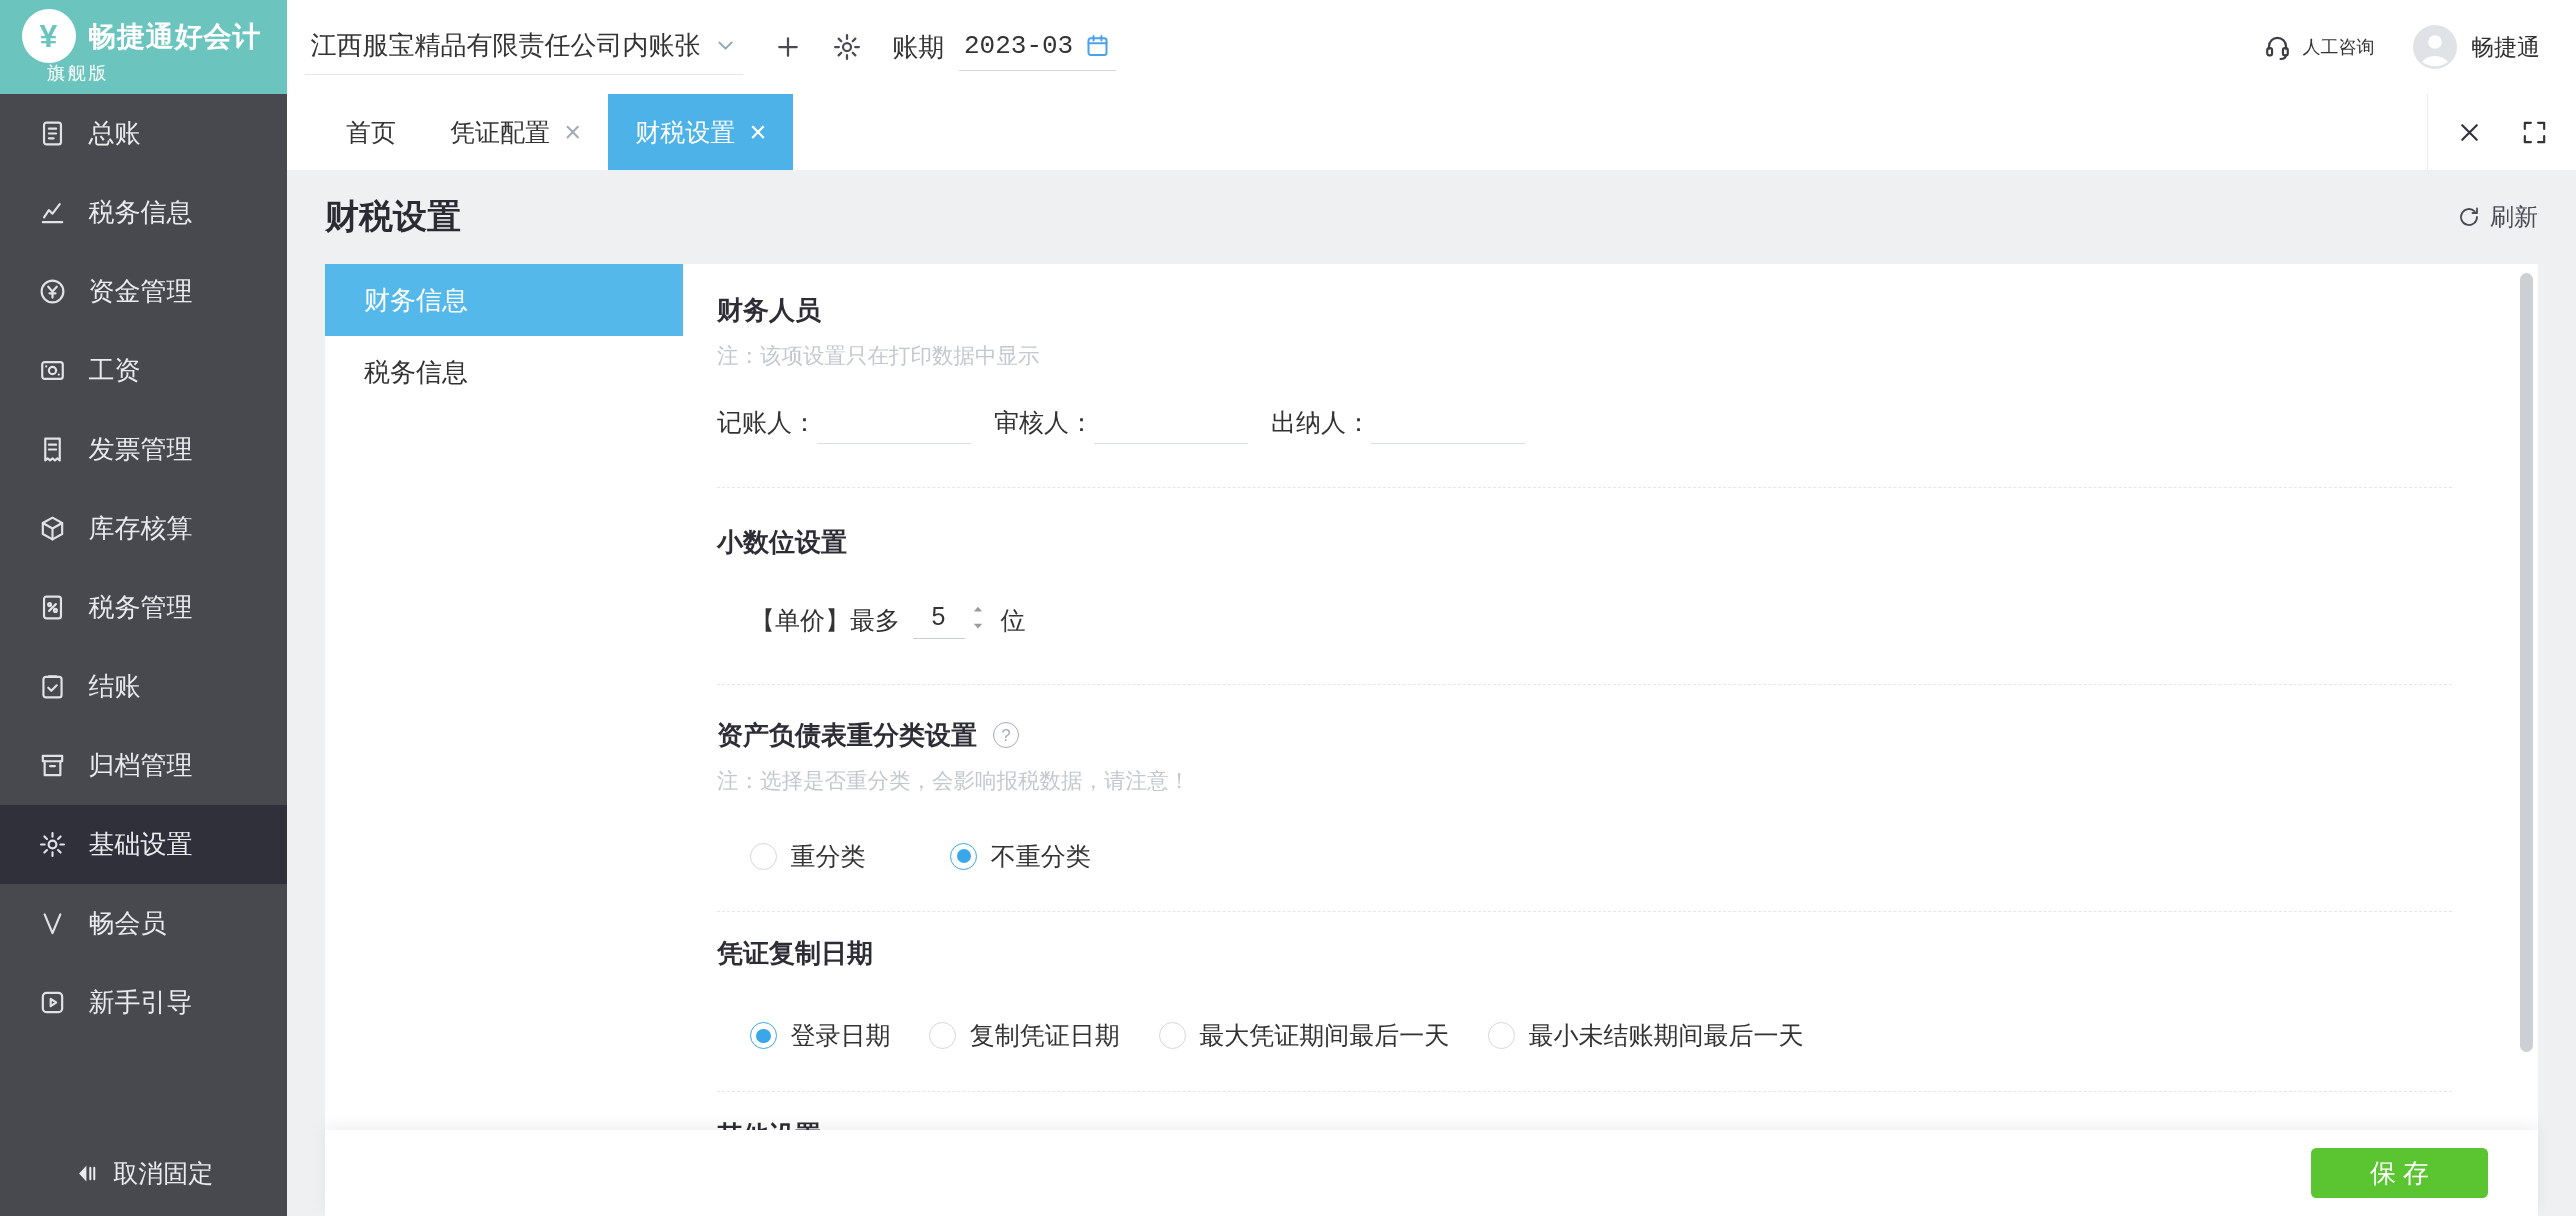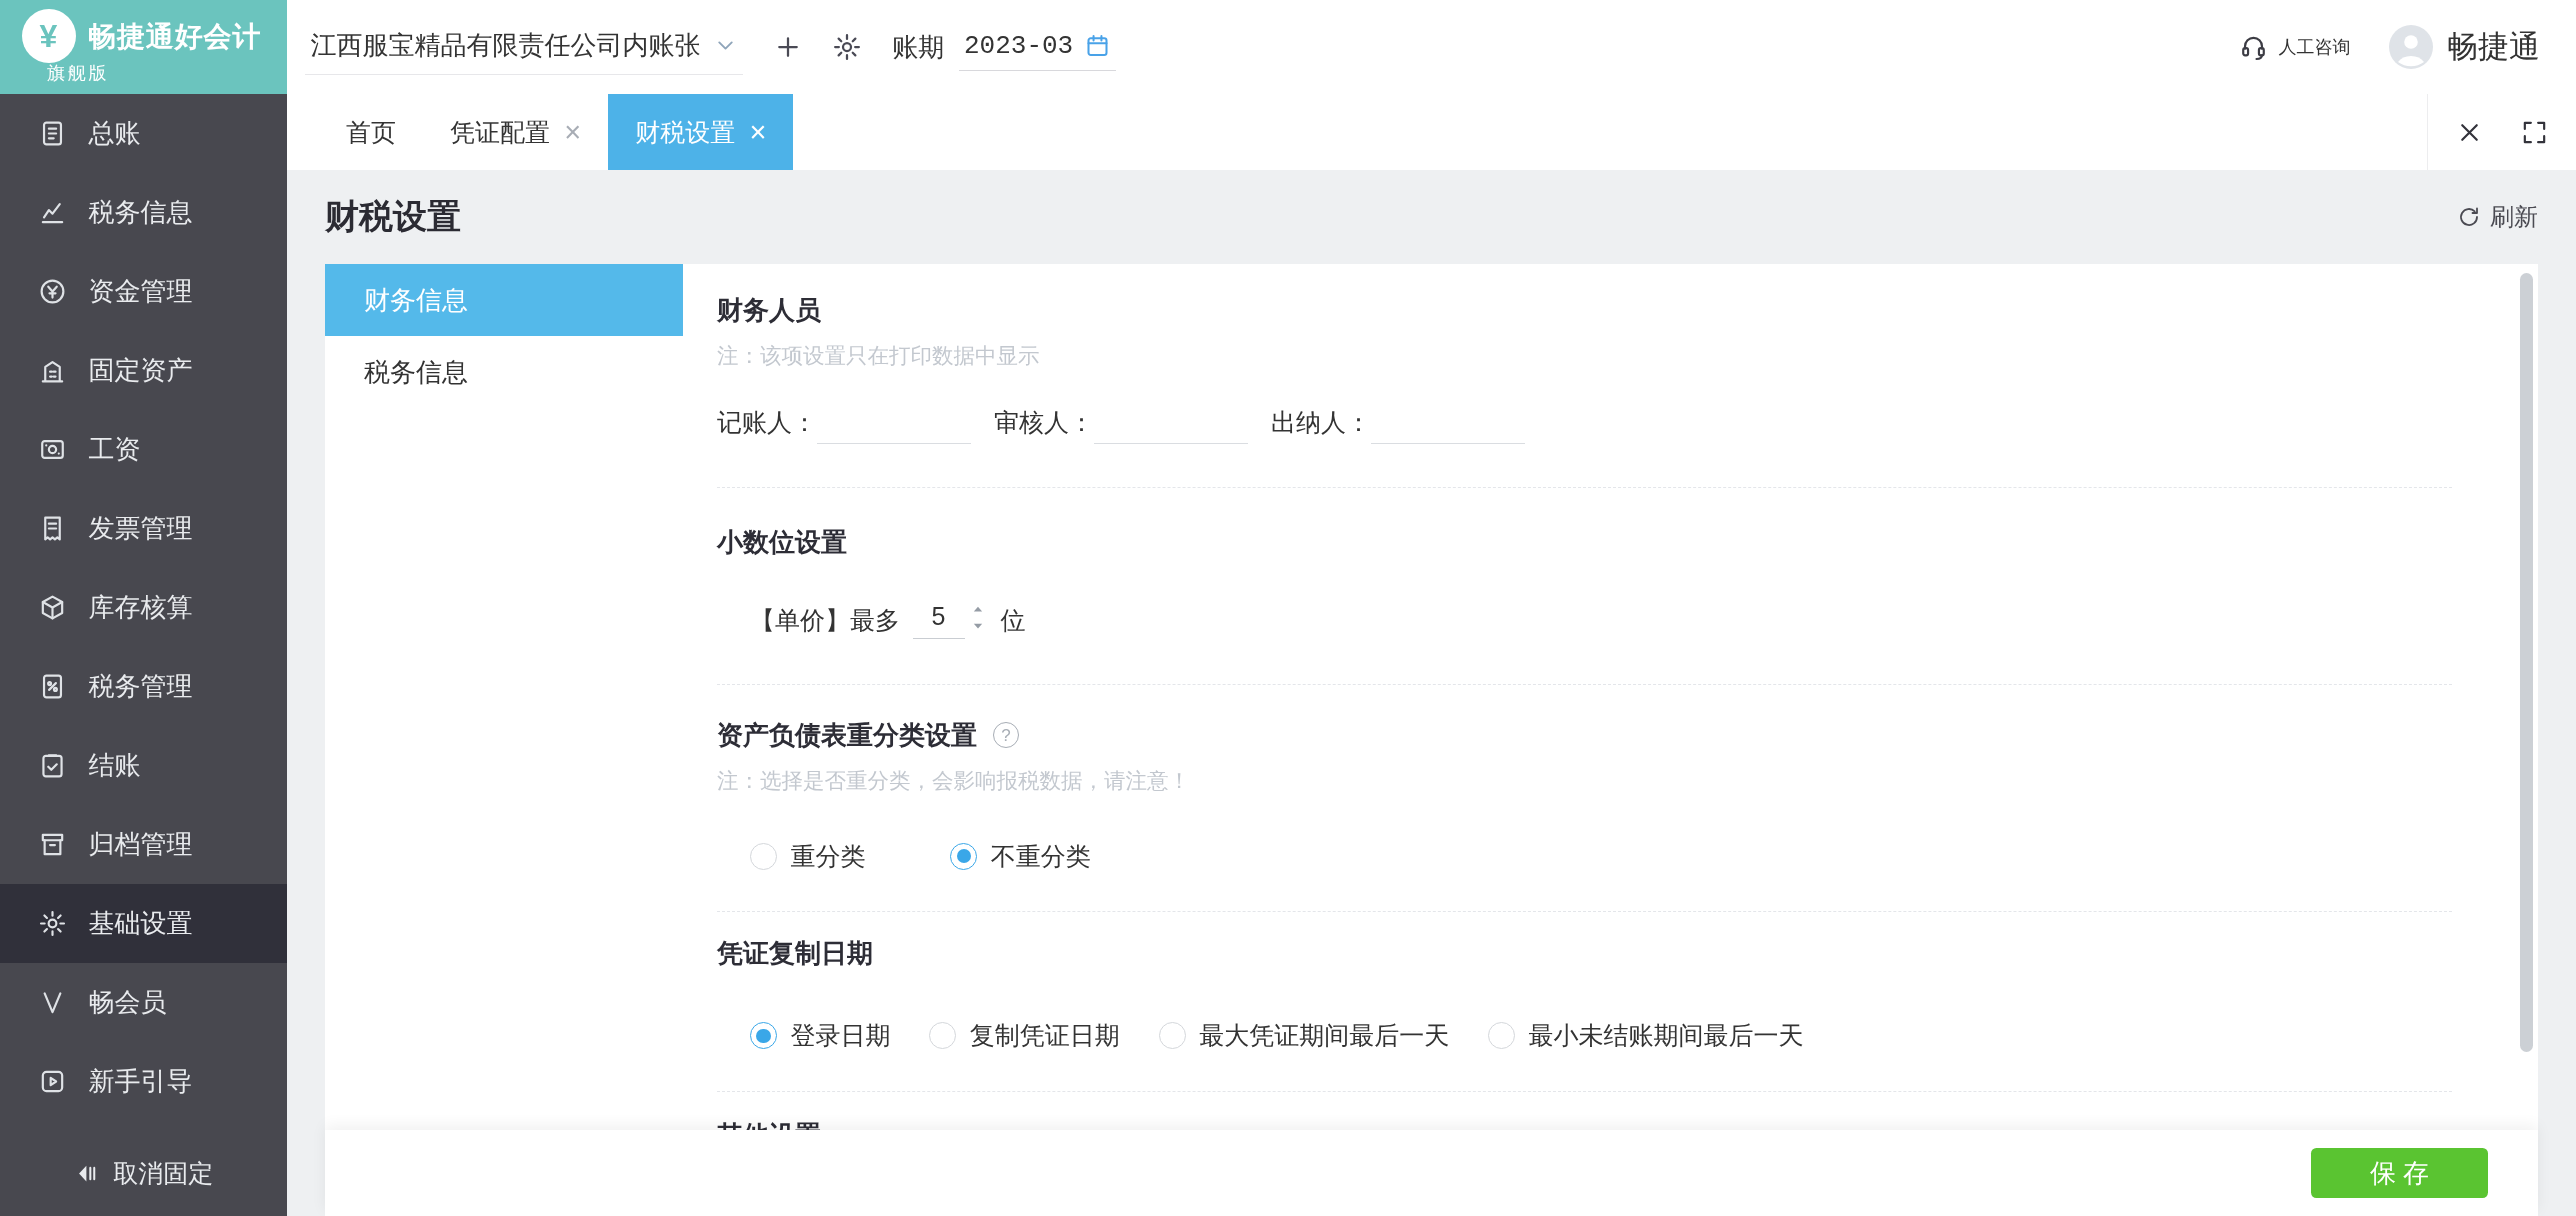--- a/index.html
+++ b/index.html
@@ -43,21 +43,21 @@
   .period-label { font-size:26px; color:#333; }
   .period-value-box { display:flex; align-items:center; gap:10.7px; margin-left:14.3px;
     border-bottom:1.8px solid #d8d8dc; padding:7.2px 5.4px 9px 5.4px; cursor:pointer; }
   .period-value { font-size:26px; color:#333; }
   .cal-icon { width:27px; height:27px; color:#49a2e8; }
   .topbar-spacer { flex:1; }
   .consult { display:flex; align-items:center; gap:10.7px; cursor:pointer; }
   .headset-icon { width:29px; height:29px; color:#3c3c44; }
   .consult-label { font-size:18px; color:#333; }
   .avatar { width:48px; height:48px; margin-left:36px; cursor:pointer; }
-  .user-name { font-size:31px; color:#333; margin-left:12.5px; cursor:pointer; }
+  .user-name { font-size:23px; color:#333; margin-left:12.5px; cursor:pointer; }
 
   .tabbar { height:76px; background:#fff; display:flex; padding-left:32px; position:relative; flex-shrink:0; }
   .tab { display:flex; align-items:center; gap:14.3px; padding:0 27px; font-size:25px; color:#333; cursor:pointer; }
   .tab-close { font-size:29px; color:#a8adb5; line-height:1; cursor:pointer; }
   .tab.active { background:#4db2e8; color:#fff; }
   .tab.active .tab-close { color:#fff; }
   .tab-actions { position:absolute; right:0; top:0; height:100%; display:flex; align-items:center;
     padding:0 27px; gap:36px; border-left:1.8px solid #ededef; background:#fff; }
   .ta-icon { width:29px; height:29px; color:#33333b; cursor:pointer; }
 
@@ -139,28 +139,20 @@
       <span>税务信息</span>
     </div>
     <div class="menu-item">
       <span class="mi-icon" data-icon="fund">
           <svg viewBox="0 0 24 24" fill="none" stroke="currentColor" stroke-width="1.8" stroke-linecap="round" stroke-linejoin="round">
             <circle cx="12" cy="12" r="9"></circle>
             <path d="M8.5 8l3.5 4 3.5-4M12 12v5M9.5 13.5h5"></path>
           </svg>
         </span>
       <span>资金管理</span>
-    </div>
-    <div class="menu-item">
-      <span class="mi-icon" data-icon="asset">
-          <svg viewBox="0 0 24 24" fill="none" stroke="currentColor" stroke-width="1.8" stroke-linecap="round" stroke-linejoin="round">
-            <path d="M4 21h16M6 21V9l6-4 6 4v12M10 13h1.5M13 13h1.5M10 17h1.5M13 17h1.5"></path>
-          </svg>
-        </span>
-      <span>固定资产</span>
     </div>
     <div class="menu-item">
       <span class="mi-icon" data-icon="salary">
           <svg viewBox="0 0 24 24" fill="none" stroke="currentColor" stroke-width="1.8" stroke-linecap="round" stroke-linejoin="round">
             <rect x="3.5" y="5" width="17" height="14" rx="2"></rect>
             <circle cx="12" cy="12" r="3"></circle>
             <path d="M6.8 8.6h.01M17.2 15.4h.01"></path>
           </svg>
         </span>
       <span>工资</span>

